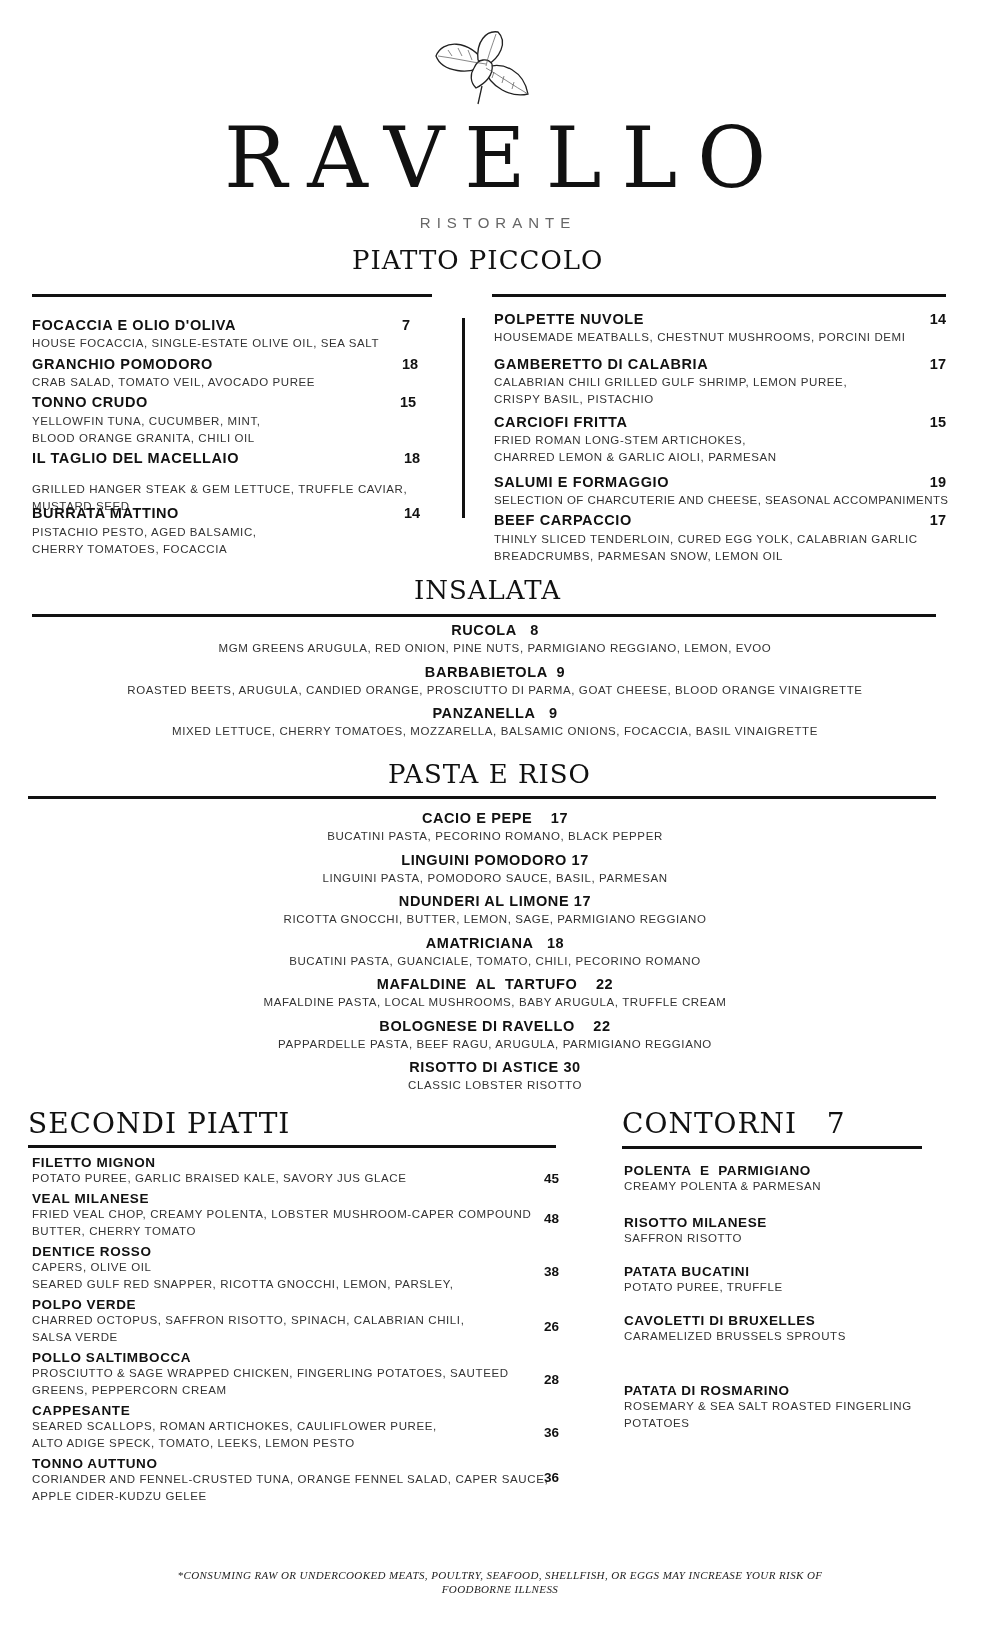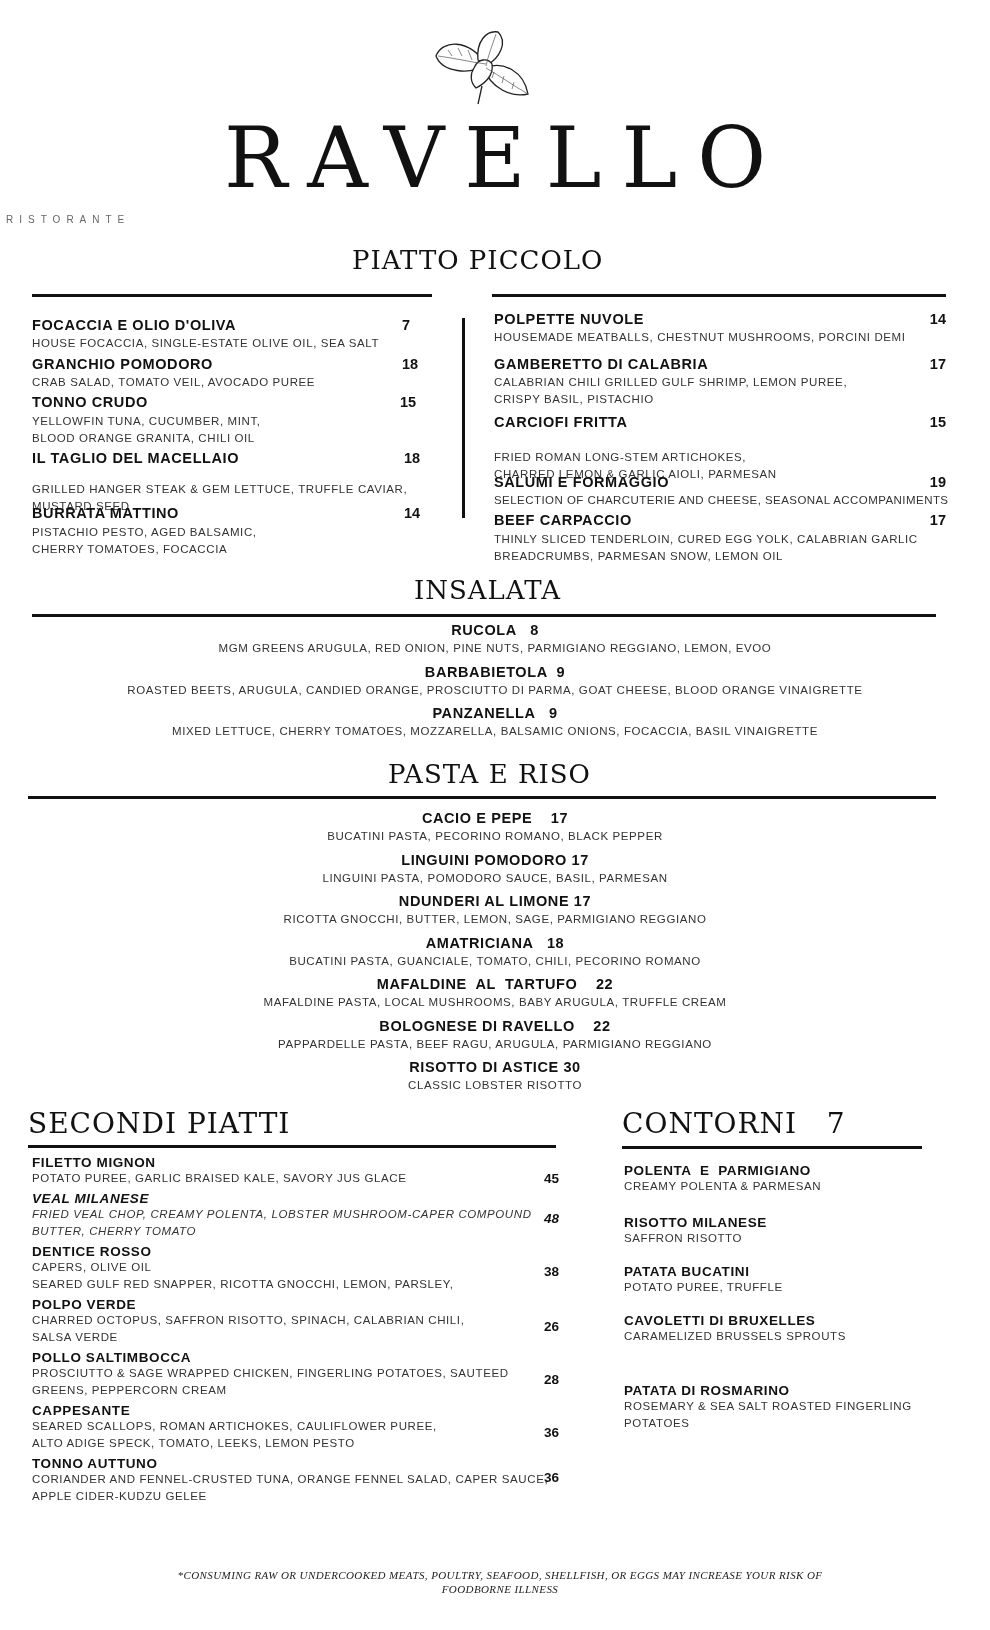--- a/index.html
+++ b/index.html
@@ -4,22 +4,22 @@
 <style>
   * { box-sizing: border-box; margin: 0; padding: 0; }
   html, body { width: 990px; height: 1630px; background: #ffffff; overflow: hidden; }
   body { position: relative; font-family: "DejaVu Sans", sans-serif; color: #111; }
 
   
   .logo-leaf { position: absolute; left: 428px; top: 28px; width: 106px; height: 90px; }
   .brand { position: absolute; left: 0; width: 990px; top: 108px; text-align: center;
            font-family: "DejaVu Serif", serif; font-weight: 300; font-size: 84px; letter-spacing: 20px;
            line-height: 100px; color: #111; padding-left: 20px; transform: scaleY(1.0); }
-  .subbrand { position: absolute; left: 0; width: 990px; top: 214px; 
-              font-family: "Liberation Sans", sans-serif; font-size: 10px; letter-spacing: 6px; color: #666; padding-left: 6px; }
+  .subbrand { position: absolute; left: 0; width: 990px; top: 214px; text-align: center;
+              font-family: "Liberation Sans", sans-serif; font-size: 15px; letter-spacing: 6px; color: #666; padding-left: 6px; }
 
   .section-title { position: absolute; font-family: "DejaVu Serif", serif; font-weight: 300;
                    font-size: 27px; letter-spacing: 1px; color: #111; line-height: 32px; white-space: nowrap;
                    transform-origin: left center; }
   .rule { position: absolute; height: 3px; background: #111; }
   .vrule { position: absolute; width: 3px; background: #111; }
 
   .name { font-family: "Liberation Sans", sans-serif; font-weight: bold; font-size: 14.5px; letter-spacing: 0.6px; color: #111; white-space: nowrap; }
   .desc { font-family: "Liberation Sans", sans-serif; font-size: 11.5px; letter-spacing: 0.6px; color: #333; line-height: 17px; white-space: nowrap; }
   .price { font-family: "Liberation Sans", sans-serif; font-weight: bold; font-size: 14.5px; color: #111; }
@@ -95,21 +95,21 @@
   <span class="price" style="right:0;">14</span>
 </div>
 <div class="item" style="left:494px; top:356px; width:452px;">
   <div class="name">GAMBERETTO DI CALABRIA</div>
   <div class="desc" style="margin-top:2px;">CALABRIAN CHILI GRILLED GULF SHRIMP, LEMON PUREE,</div>
   <div class="desc">CRISPY BASIL, PISTACHIO</div>
   <span class="price" style="right:0;">17</span>
 </div>
 <div class="item" style="left:494px; top:414px; width:452px;">
   <div class="name">CARCIOFI FRITTA</div>
-  <div class="desc" style="margin-top:19px;">FRIED ROMAN LONG-STEM ARTICHOKES,</div>
+  <div class="desc" style="margin-top:2px;">FRIED ROMAN LONG-STEM ARTICHOKES,</div>
   <div class="desc">CHARRED LEMON &amp; GARLIC AIOLI, PARMESAN</div>
   <span class="price" style="right:0;">15</span>
 </div>
 <div class="item" style="left:494px; top:474px; width:452px;">
   <div class="name">SALUMI E FORMAGGIO</div>
   <div class="desc" style="margin-top:2px; letter-spacing:0.45px;">SELECTION OF CHARCUTERIE AND CHEESE, SEASONAL ACCOMPANIMENTS</div>
   <span class="price" style="right:0;">19</span>
 </div>
 <div class="item" style="left:494px; top:512px; width:452px;">
   <div class="name">BEEF CARPACCIO</div>
@@ -149,21 +149,21 @@
 </div>
 
 <div class="section-title" style="left:28px; top:1108px; font-size:28px;">SECONDI PIATTI</div>
 <div class="rule" style="left:28px; top:1145px; width:528px;"></div>
 
 <div class="item" style="left:32px; top:1155px; width:530px;">
   <div class="name" style="font-size:13.5px;">FILETTO MIGNON</div>
   <div class="desc">POTATO PUREE, GARLIC BRAISED KALE, SAVORY JUS GLACE</div>
   <span class="price" style="left:512px; top:16px; font-size:13.5px;">45</span>
 </div>
-<div class="item" style="left:32px; top:1191px; width:530px;font-style:italic;">
+<div class="item" style="left:32px; top:1191px; width:530px;">
   <div class="name" style="font-size:13.5px;">VEAL MILANESE</div>
   <div class="desc">FRIED VEAL CHOP, CREAMY POLENTA, LOBSTER MUSHROOM-CAPER COMPOUND</div>
   <div class="desc">BUTTER, CHERRY TOMATO</div>
   <span class="price" style="left:512px; top:20px; font-size:13.5px;">48</span>
 </div>
 <div class="item" style="left:32px; top:1244px; width:530px;">
   <div class="name" style="font-size:13.5px;">DENTICE ROSSO</div>
   <div class="desc">CAPERS, OLIVE OIL</div>
   <div class="desc">SEARED GULF RED SNAPPER, RICOTTA GNOCCHI, LEMON, PARSLEY,</div>
   <span class="price" style="left:512px; top:20px; font-size:13.5px;">38</span>

